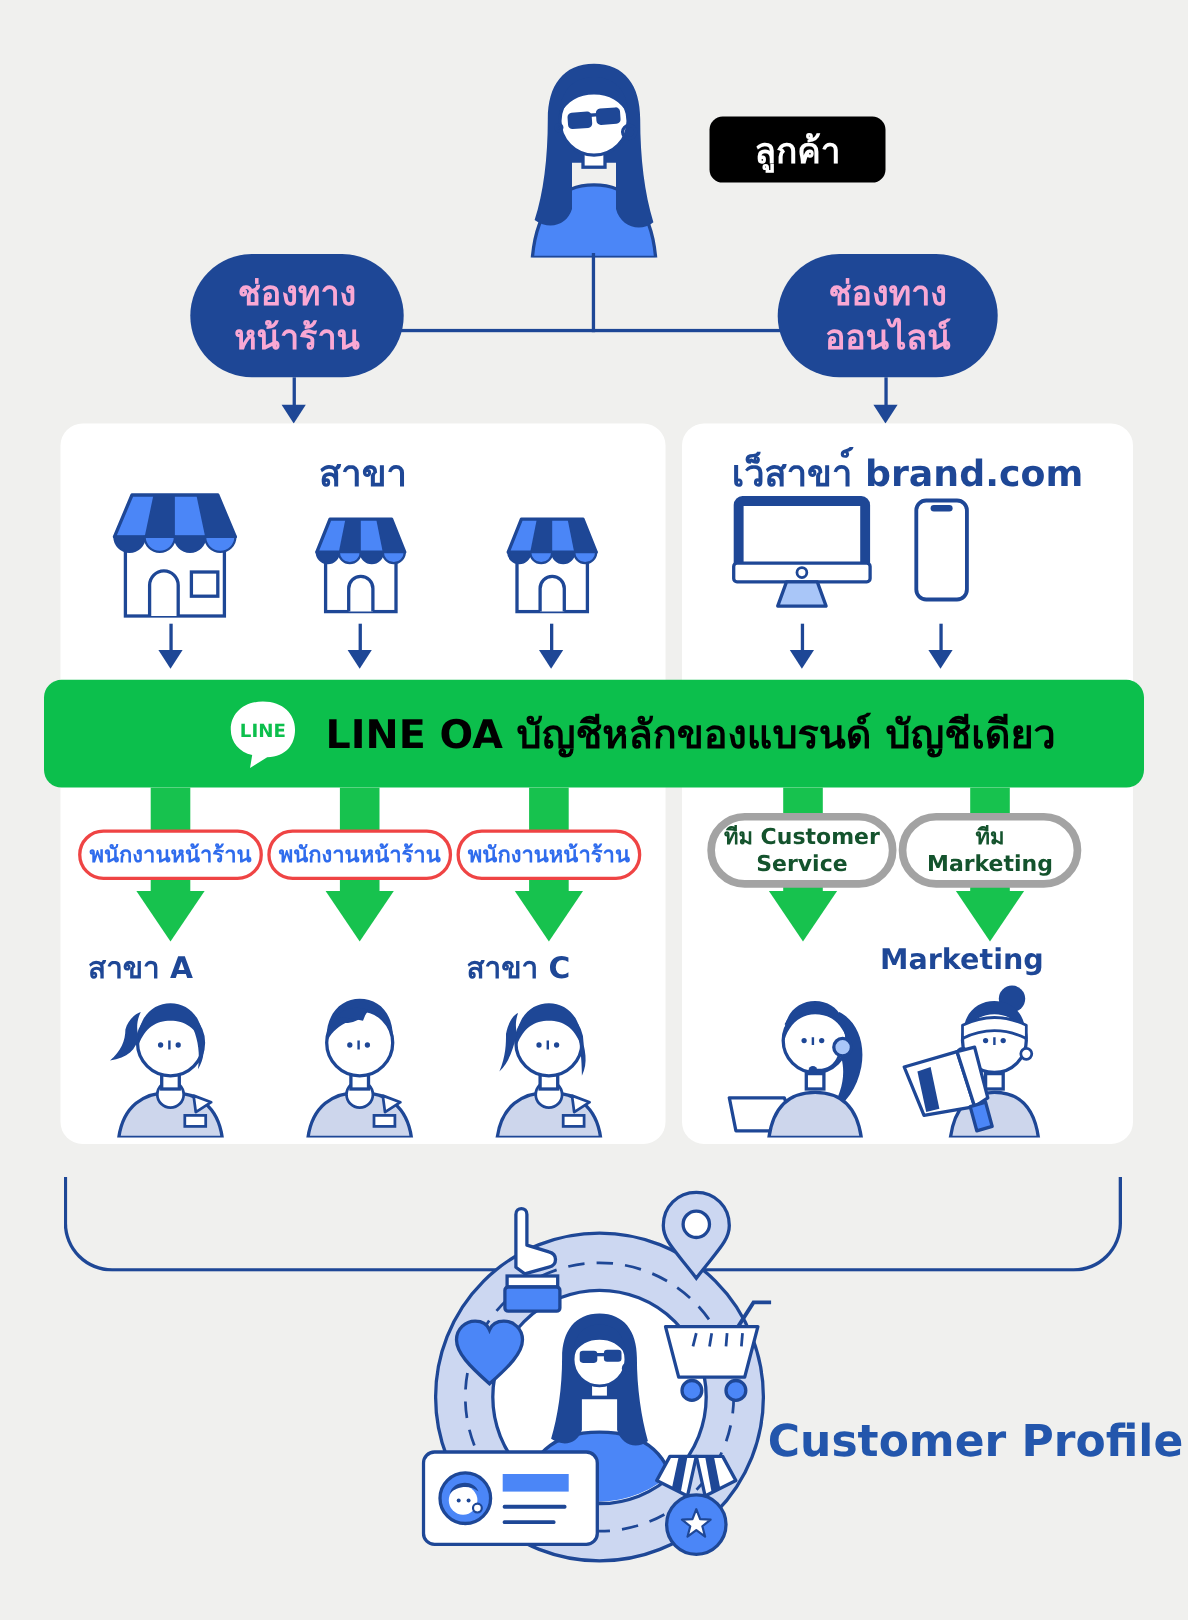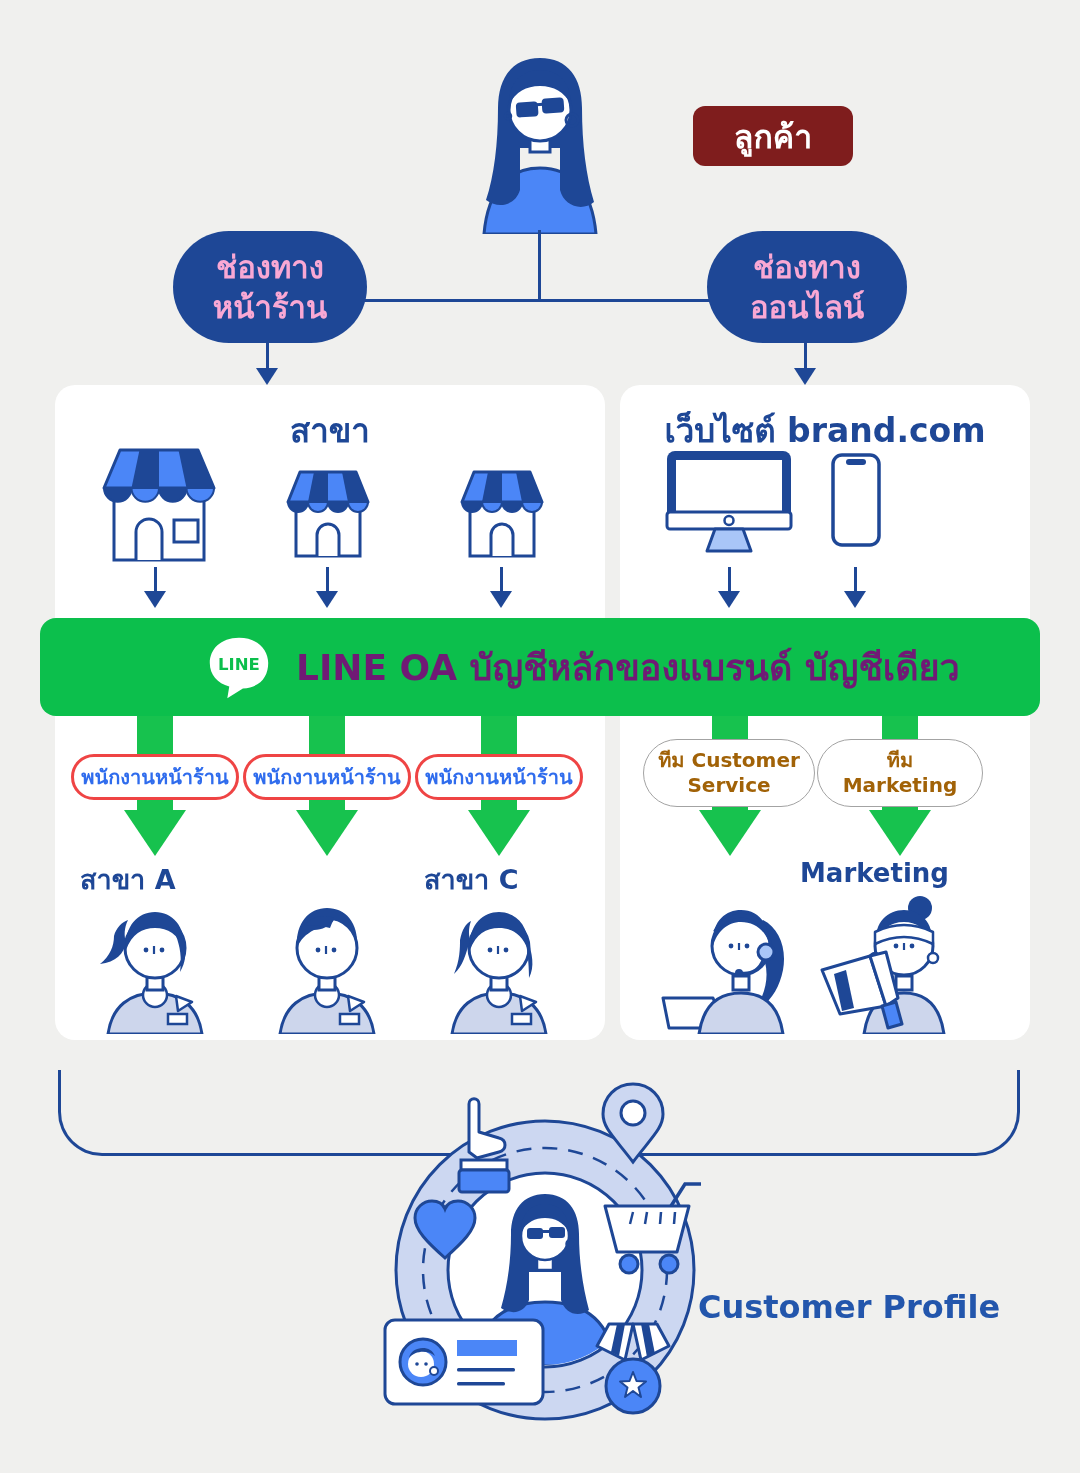--- a/index.html
+++ b/index.html
@@ -3,39 +3,39 @@
 <meta charset="utf-8">
 <style>
   html,body { margin:0; padding:0; background:#f0f0ee; }
   .canvas { position:relative; width:1080px; height:1473px; background:#f0f0ee; overflow:hidden;
             font-family:"DejaVu Sans","Liberation Sans",sans-serif; }
   .abs { position:absolute; }
   .card { background:#ffffff; border-radius:20px; }
   .card-title { color:#1e4796; font-weight:bold; font-size:33px; text-align:center; white-space:nowrap; }
   .navy-pill { background:#1e4796; border-radius:58px; color:#f9a8d4; font-weight:bold; font-size:31px;
                line-height:1.3; display:flex; flex-direction:column; align-items:center; justify-content:center; text-align:center; }
-  .badge { background:#7f1d1d; border-radius:12px; color:#ffffff; font-weight:bold; font-size:32px;
-           display:flex; align-items:center; justify-content:center;margin-left:48px; }
+  .badge { background:#000000; border-radius:12px; color:#ffffff; font-weight:bold; font-size:32px;
+           display:flex; align-items:center; justify-content:center; }
   .vline { width:3px; background:#1e4796; }
   .hline { height:3px; background:#1e4796; }
   .tri-down { width:0; height:0; border-left:11px solid transparent; border-right:11px solid transparent;
               border-top:17px solid #1e4796; }
   .banner { background:#0cbf4c; border-radius:16px; display:flex; align-items:center; box-sizing:border-box; }
-  .banner-text { color:#701a75; font-weight:bold; font-size:36px; white-space:nowrap; margin-left:20px; }
+  .banner-text { color:#000000; font-weight:bold; font-size:36px; white-space:nowrap; margin-left:20px; }
   .gshaft { width:36px; background:#17c24e; }
   .ghead { width:0; height:0; border-left:31px solid transparent; border-right:31px solid transparent;
            border-top:46px solid #17c24e; }
   .staff-pill { background:#ffffff; border:3px solid #ef4444; border-radius:26px; color:#2f6ced; font-weight:bold;
                 font-size:20px; display:flex; align-items:center; justify-content:center; white-space:nowrap; box-sizing:border-box; }
-  .team-pill { background:#ffffff; border:1px solid #a3a3a3; border-radius:34px; color:#a16207; font-weight:bold;
+  .team-pill { background:#ffffff; border:7px solid #a3a3a3; border-radius:34px; color:#14532d; font-weight:bold;
                font-size:20px; line-height:1.25; display:flex; flex-direction:column; align-items:center; justify-content:center;
                text-align:center; box-sizing:border-box; }
   .flow-label { color:#1e4796; font-weight:bold; font-size:27px; white-space:nowrap; }
   .bracket { border:3px solid #1e4796; border-top:none; border-radius:0 0 44px 44px; }
-  .profile-title { color:#2356ac; font-weight:bold; font-size:32px; white-space:nowrap; }
+  .profile-title { color:#2356ac; font-weight:bold; font-size:40px; white-space:nowrap; }
 </style>
 </head>
 <body>
 
 <div class="canvas">
 
   <svg class="abs" style="left:462px;top:52px;" width="156" height="182" viewBox="0 0 156 182">
     <path d="M22,182 C26,136 48,116 78,116 C108,116 130,136 134,182 Z" fill="#4b86f7" stroke="#1e4796" stroke-width="3"></path>
     <path d="M78,6 C50,6 36,26 36,56 C36,92 32,124 24,148 C38,158 54,152 58,138 L58,96 L98,96 L98,138 C102,154 120,160 132,150 C124,124 120,92 120,56 C120,26 106,6 78,6 Z" fill="#1e4796"></path>
     <rect x="68" y="84" width="20" height="16" fill="#ffffff" stroke="#1e4796" stroke-width="3"></rect>
@@ -68,21 +68,21 @@
 
   <div class="abs vline" style="left:266px;top:343px;height:26px;"></div>
   <div class="abs tri-down" style="left:256px;top:368px;"></div>
   <div class="abs vline" style="left:804px;top:343px;height:26px;"></div>
   <div class="abs tri-down" style="left:794px;top:368px;"></div>
 
   <div class="abs card" style="left:55px;top:385px;width:550px;height:655px;"></div>
   <div class="abs card" style="left:620px;top:385px;width:410px;height:655px;"></div>
 
   <div class="abs card-title" style="left:55px;top:404px;width:550px;">สาขา</div>
-  <div class="abs card-title" style="left:620px;top:404px;width:410px;">เว็บไซต์ brand.com</div>
+  <div class="abs card-title" style="left:620px;top:404px;width:410px;">เว็สาขา์ brand.com</div>
 
   <svg class="abs" style="left:86px;top:444px;" width="146" height="122" viewBox="0 0 146 122">
     <rect x="28" y="44" width="90" height="72" fill="#ffffff" stroke="#1e4796" stroke-width="3"></rect>
     <path d="M34,6 L112,6 L128,44 L18,44 Z" fill="#4b86f7" stroke="#1e4796" stroke-width="3" stroke-linejoin="round"></path>
     <path d="M53.5,6 L73,6 L73,44 L45.5,44 Z" fill="#1e4796"></path>
     <path d="M92.5,6 L112,6 L128,44 L100.5,44 Z" fill="#1e4796"></path>
     <path d="M18,44 A13.75,13.75 0 0 0 45.5,44 Z" fill="#1e4796" stroke="#1e4796" stroke-width="2"></path>
     <path d="M45.5,44 A13.75,13.75 0 0 0 73,44 Z" fill="#4b86f7" stroke="#1e4796" stroke-width="2"></path>
     <path d="M73,44 A13.75,13.75 0 0 0 100.5,44 Z" fill="#1e4796" stroke="#1e4796" stroke-width="2"></path>
     <path d="M100.5,44 A13.75,13.75 0 0 0 128,44 Z" fill="#4b86f7" stroke="#1e4796" stroke-width="2"></path>

